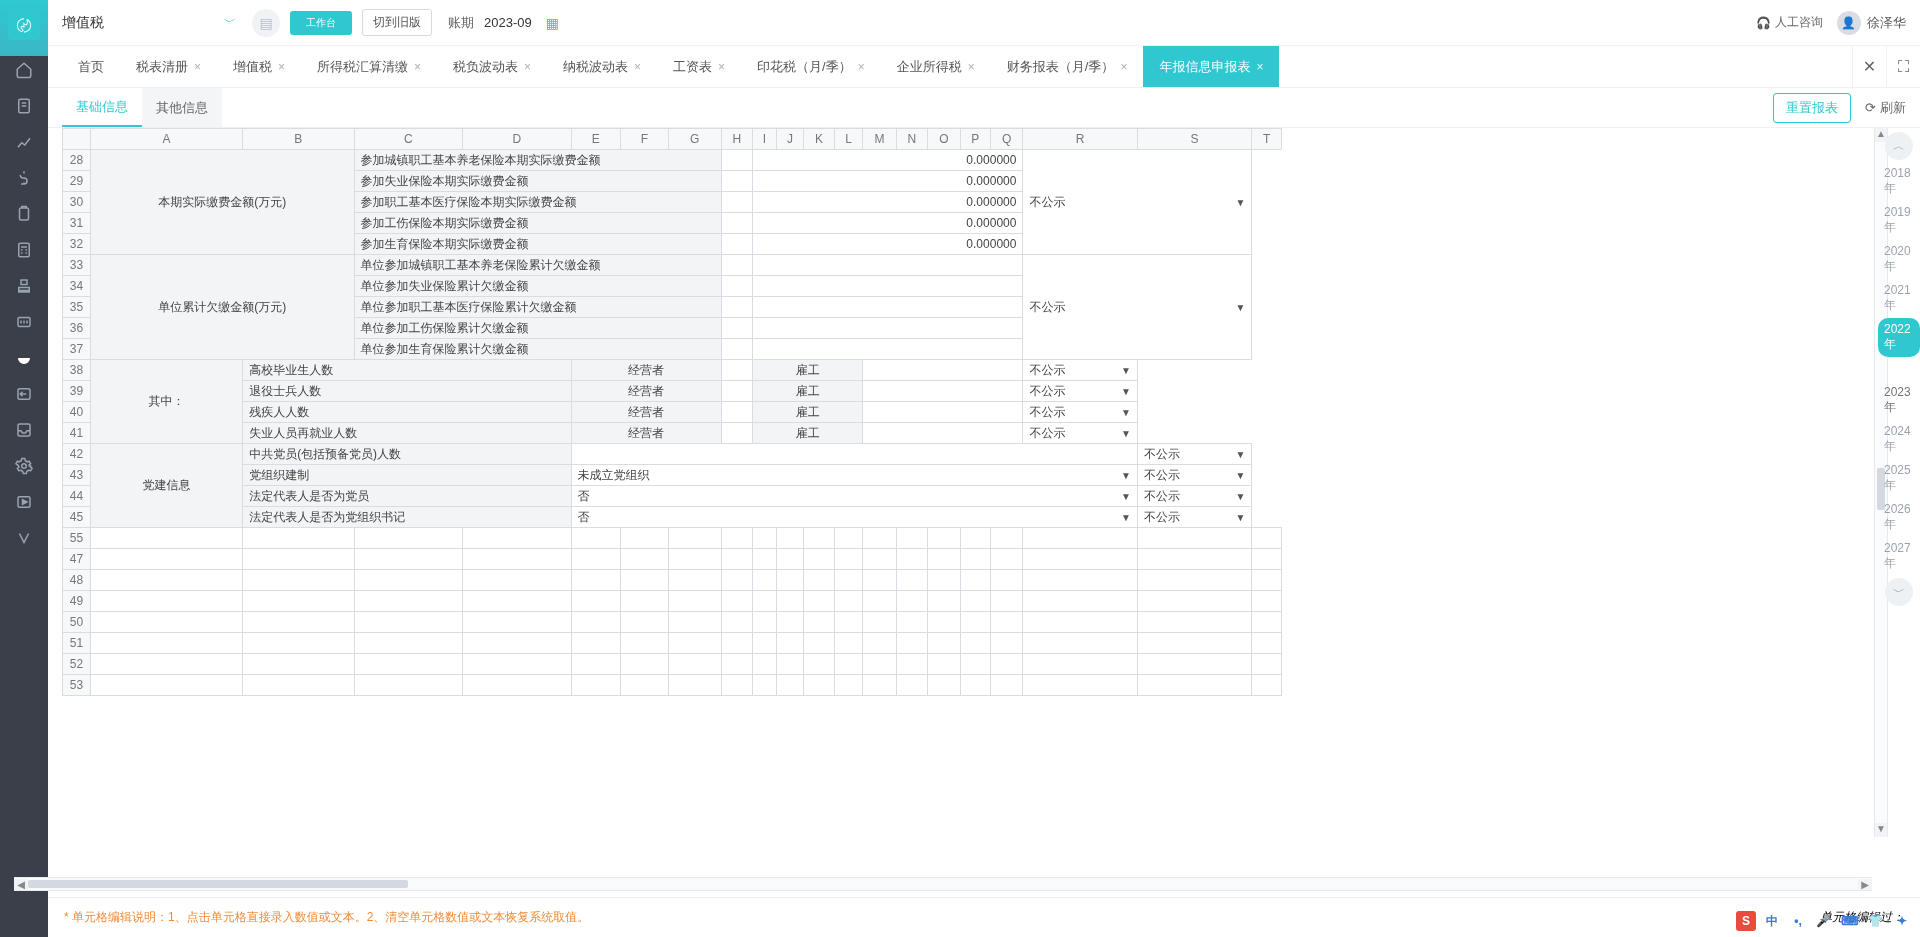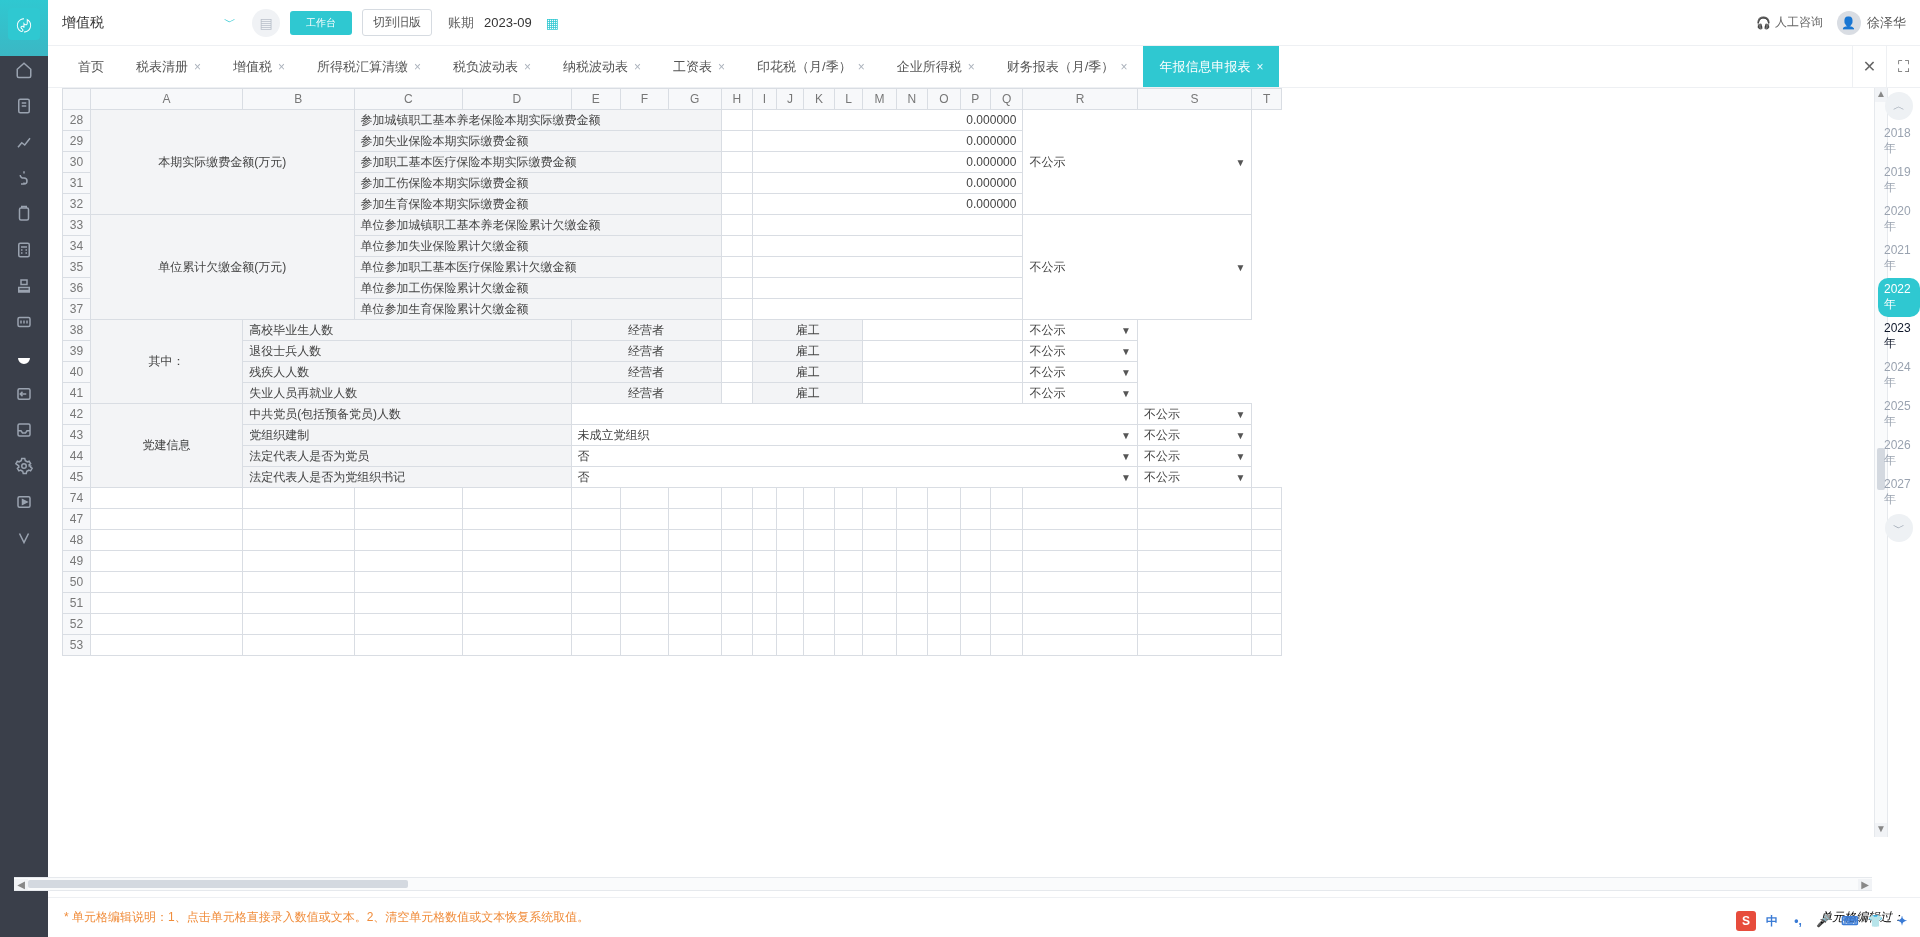--- a/index.html
+++ b/index.html
@@ -64,21 +64,21 @@
 .hscroll { position:absolute; left:14px; right:48px; bottom:46px; height:14px; background:#fafbfc; border-top:1px solid #e6e9ed; border-bottom:1px solid #e6e9ed; display:flex; align-items:center;}
 .hscroll .arrow { width:14px; text-align:center; font-size:10px; color:#888; cursor:pointer; background:#f1f3f6;}
 .hscroll .track { flex:1; position:relative; height:100%;}
 .hscroll .thumb { position:absolute; top:2px; bottom:2px; left:0; width:380px; background:#d4d9e0; border-radius:2px;}
 
 
 .year-rail { position:absolute; right:0; top:4px; width:42px; display:flex; flex-direction:column; align-items:center; gap:2px;}
 .year-rail .yr-btn { width:28px;height:28px;border-radius:50%;background:#eef1f4;color:#9aa3b0;display:flex;align-items:center;justify-content:center;font-size:12px;cursor:pointer;}
 .year-rail .yr { font-size:12px; color:#9aa3b0; padding:4px 6px; cursor:pointer; border-radius:10px;}
 .year-rail .yr.active { background:#2fc8d1; color:#fff;}
-.year-rail .yr.strong { color:#0f172a;}
+.year-rail .yr.strong { color:#737373;margin-top:24px;}
 
 
 .footer { height:40px; border-top:1px solid #eef0f3; display:flex; align-items:center; padding:0 16px; font-size:12px; background:#fff;}
 .footer .hint { color:#f08c3a;}
 .footer .right { margin-left:auto; color:#000000;font-style:italic;}
 
 
 .ime { position:fixed; right:8px; bottom:6px; display:flex; gap:6px; align-items:center;}
 .ime .sq { width:20px;height:20px;border-radius:3px;display:flex;align-items:center;justify-content:center;font-size:12px;font-weight:bold;}
 .ime .red{background:#e74c3c;color:#fff;}
@@ -237,20 +237,31 @@
         <div class="tab active">
           <span>年报信息申报表</span>
           <span class="x">×</span>
         </div>
         <div class="tab-actions">
         <div class="ta">✕</div>
         <div class="ta">⛶</div>
       </div>
     </div>
 
+    <div class="subrow">
+      <div class="subtab active">基础信息</div>
+      <div class="subtab other">其他信息</div>
+      <div class="sub-right">
+        <button class="btn-reset">重置报表</button>
+        <div class="refresh">
+            <span>⟳</span>
+            <span>刷新</span>
+          </div>
+      </div>
+    </div>
 
     <div class="sheet-wrap">
       <div class="sheet">
         <table class="grid">
           <thead>
               <tr id="col-head">
                 <th></th>
                 <th>A</th>
                 <th>B</th>
                 <th>C</th>
@@ -459,21 +470,21 @@
                   </div>
                 </td>
                 <td class="ctr">
                   <div class="dd">
                     <span>不公示</span>
                     <span class="car">▼</span>
                   </div>
                 </td>
               </tr>
               <tr>
-                <td class="rownum">74</td>
+                <td class="rownum">55</td>
                 <td colspan="1"></td>
                 <td colspan="1"></td>
                 <td colspan="1"></td>
                 <td colspan="1"></td>
                 <td colspan="1"></td>
                 <td colspan="1"></td>
                 <td colspan="1"></td>
                 <td colspan="1"></td>
                 <td colspan="1"></td>
                 <td colspan="1"></td>

